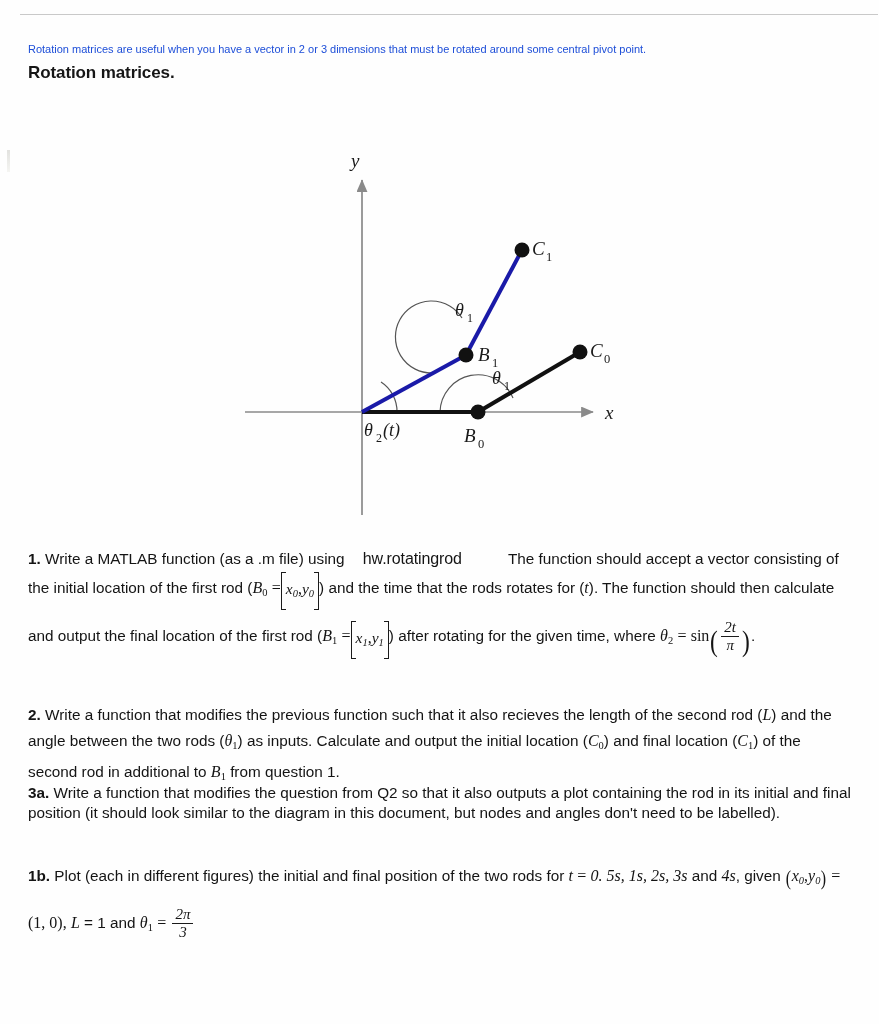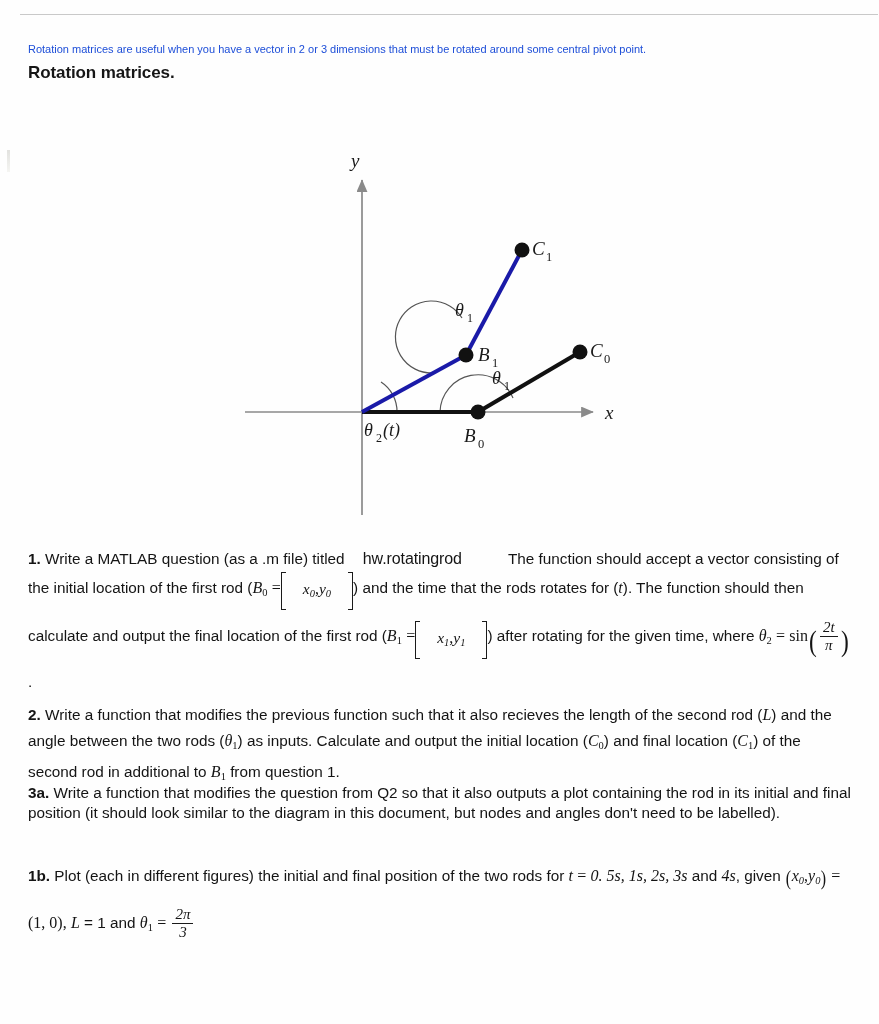--- a/index.html
+++ b/index.html
@@ -101,21 +101,21 @@
     font-size: 10.5px;
     vertical-align: -0.28em;
     font-style: italic;
     font-family: "Liberation Serif", serif;
   }
   .sub.up { font-style: normal; }
 
   .brk {
     display: inline-block;
     position: relative;
-    padding: 0 22px;
+    padding: 0 5px;
     font-family: "Liberation Serif", serif;
     font-style: italic;
     font-size: 15.5px;
     vertical-align: -0.08em;
   }
   .brk::before, .brk::after {
     content: "";
     position: absolute;
     top: -2px;
     bottom: -2px;
@@ -236,21 +236,21 @@
       <g>
         <text x="364" y="306" font-family="Liberation Serif, serif" font-style="italic" font-size="18" fill="#1a1a1a">θ</text>
         <text x="376" y="312" font-family="Liberation Serif, serif" font-size="12" fill="#1a1a1a">2</text>
         <text x="383" y="306" font-family="Liberation Serif, serif" font-style="italic" font-size="18" fill="#1a1a1a">(t)</text>
       </g>
     </svg>
   </div>
 
   <div class="q q1">
     <b>1.</b>
-    <span>Write a MATLAB question (as a .m file) titled</span>
+    <span>Write a MATLAB function (as a .m file) using</span>
     <span class="gap-sm"></span><span class="mono-name">hw.rotatingrod</span><span class="gap-md"></span><span>The function should accept a vector consisting of the initial location of the first rod (</span><span class="m">B</span><span class="sub up">0</span>
     <span class="m up">=</span><span class="brk"><span>x</span><span class="sub">0</span><span class="m up">,</span><span>y</span><span class="sub">0</span></span><span>) and the time that the rods rotates for (</span><span class="m">t</span><span>). The function should then calculate and output the final location of the first rod (</span><span class="m">B</span><span class="sub up">1</span>
     <span class="m up">=</span><span class="brk"><span>x</span><span class="sub">1</span><span class="m up">,</span><span>y</span><span class="sub">1</span></span><span>) after rotating for the given time, where</span>
     <span class="m">θ</span><span class="sub up">2</span>
     <span class="m up">=</span>
     <span class="m up">sin</span><span class="paren-big">(</span><span class="frac"><span class="num">2t</span><span class="den">π</span></span><span class="paren-big">)</span><span>.</span>
   </div>
 
   <div class="q q2">
     <b>2.</b>

